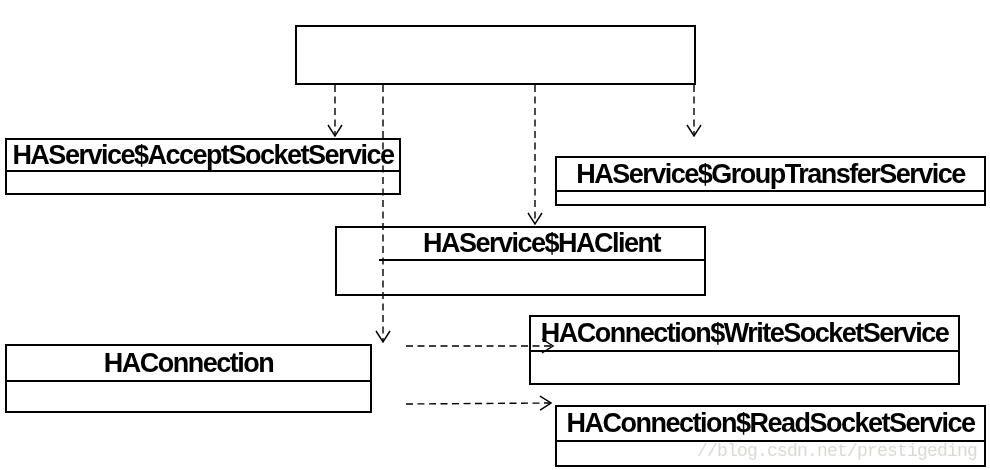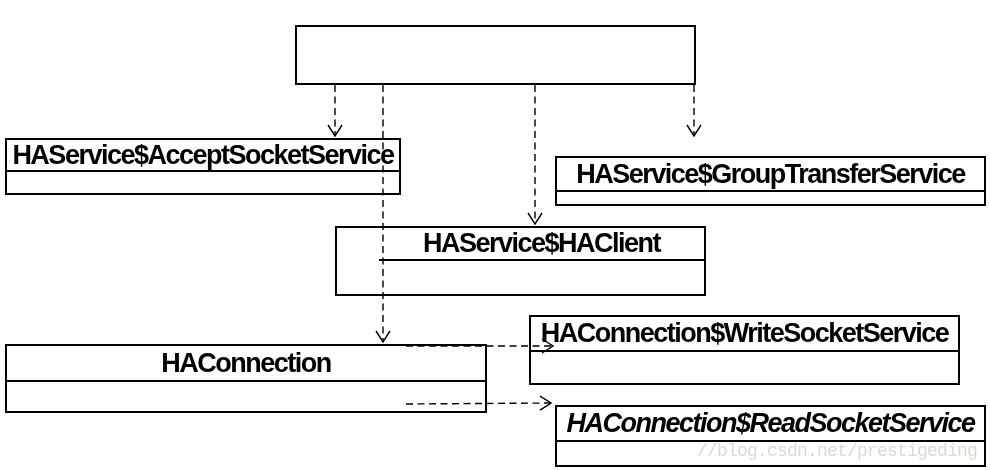--- a/index.html
+++ b/index.html
@@ -66,30 +66,30 @@
         <div class="uml-body"></div>
       </div>
       <div class="uml-class" style="left: 555px; top: 156px; width: 431px; height: 50px;">
         <div class="uml-title" style="height: 32px; flex: 0 0 32px;">HAService$GroupTransferService</div>
         <div class="uml-body"></div>
       </div>
       <div class="uml-class" style="left: 335px; top: 226px; width: 371px; height: 70px;">
         <div class="uml-title" style="height: 31px; flex: 0 0 31px; margin-left: 42px;">HAService$HAClient</div>
         <div class="uml-body"></div>
       </div>
-      <div class="uml-class" style="left: 5px; top: 344px; width: 482px; height: 69px;">
+      <div class="uml-class" style="left: 5px; top: 344px; width: 367px; height: 69px;">
         <div class="uml-title" style="height: 34px; flex: 0 0 34px;">HAConnection</div>
         <div class="uml-body"></div>
       </div>
       <div class="uml-class" style="left: 529px; top: 315px; width: 431px; height: 70px;">
         <div class="uml-title" style="height: 33px; flex: 0 0 33px;">HAConnection$WriteSocketService</div>
         <div class="uml-body"></div>
       </div>
       <div class="uml-class" style="left: 555px; top: 405px; width: 431px; height: 62px;">
-        <div class="uml-title" style="height: 33px; flex: 0 0 33px; font-style: italic;">HAConnection$ReadSocketService</div>
+        <div class="uml-title" style="height: 33px; flex: 0 0 33px;">HAConnection$ReadSocketService</div>
         <div class="uml-body"></div>
       </div>
     </div>
 
   <svg id="edge-layer" width="990" height="470" viewBox="0 0 990 470" xmlns="http://www.w3.org/2000/svg">
     <defs>
       <marker id="openArrow" viewBox="0 0 13 16" markerWidth="13" markerHeight="16" refX="12" refY="8" orient="auto" markerUnits="userSpaceOnUse">
         <path d="M1,1 L12,8 L1,15" fill="none" stroke="#000000" stroke-width="1.4"></path>
       </marker>
     </defs>

